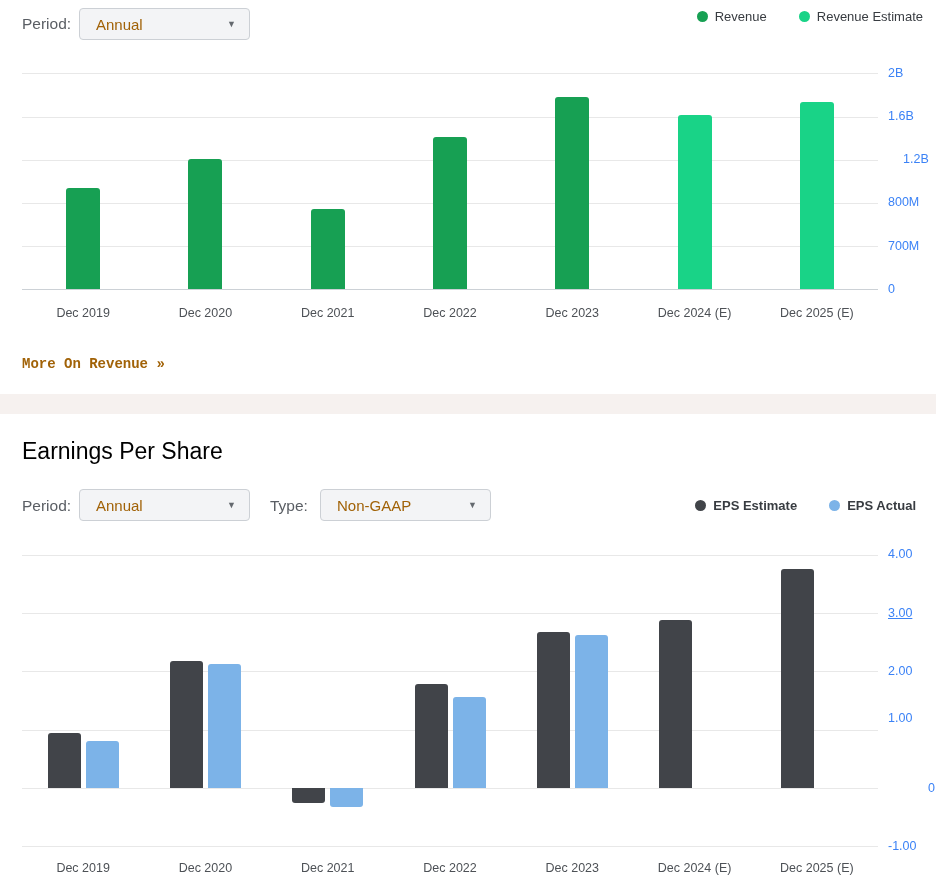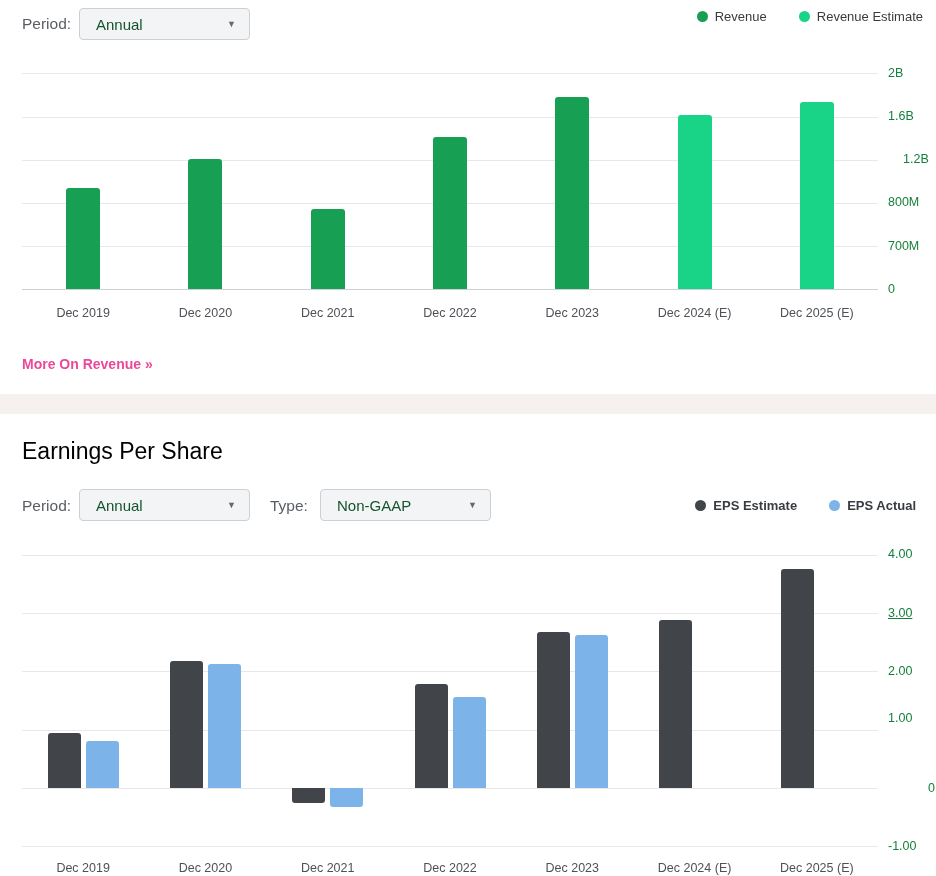--- a/index.html
+++ b/index.html
@@ -6,30 +6,30 @@
   .canvas {
     position:relative; width:936px; height:876px; background:#ffffff;
     font-family:"Liberation Sans", sans-serif; overflow:hidden;
   }
   .ctl-label { position:absolute; font-size:15.5px; color:#5a5e64; }
   .dropdown {
     position:absolute; box-sizing:border-box; width:171px; height:32px;
     background:#f3f4f6; border:1px solid #ccd0d5; border-radius:4px;
     display:flex; align-items:center; padding:0 13px 0 16px; cursor:pointer;
   }
-  .dd-value { flex:1; font-size:15px; color:#14532d; white-space:nowrap; overflow:hidden; }
+  .dd-value { flex:1; font-size:15px; color:#a16207; white-space:nowrap; overflow:hidden; }
   .dd-arrow { font-size:9px; color:#64696f; flex:0 0 auto; }
   .legend { position:absolute; display:flex; gap:32px; align-items:center; height:16px; }
   .legend-item { display:flex; align-items:center; gap:7px; }
   .legend-dot { width:11px; height:11px; border-radius:50%; }
   .legend-label { font-size:13px; color:#383c41; white-space:nowrap; }
   .chart { position:absolute; left:0; width:936px; }
   .gridline { position:absolute; height:1px; background:#e8e8e8; }
   .axisline { position:absolute; height:1px; background:#ccd1d6; }
-  .ytick { position:absolute; font-size:12.5px; color:#15803d; white-space:nowrap; }
+  .ytick { position:absolute; font-size:12.5px; color:#3b82f6; white-space:nowrap; }
   .xtick { position:absolute; font-size:12.5px; color:#4d5156; text-align:center; white-space:nowrap; }
   .bar { position:absolute; }
   .more-link { position:absolute; font-size:14px; font-weight:bold; text-decoration:none; cursor:pointer; }
   .divider { position:absolute; left:0; width:936px; height:20px; background:#f6f1ef; }
   .section-title { position:absolute; font-size:23px; color:#000000; }
 </style>
 </head>
 <body>
 
 <div class="canvas">
@@ -72,21 +72,21 @@
       <div class="xtick" style="left: 389px; width: 122px; top: 246px;">Dec 2022</div>
       <div class="bar" style="left: 433px; width: 34px; background: rgb(23, 160, 83); top: 77.0495px; height: 152.35px; border-radius: 3px 3px 0px 0px;"></div>
       <div class="xtick" style="left: 511.286px; width: 122px; top: 246px;">Dec 2023</div>
       <div class="bar" style="left: 555.286px; width: 34px; background: rgb(23, 160, 83); top: 37.071px; height: 192.329px; border-radius: 3px 3px 0px 0px;"></div>
       <div class="xtick" style="left: 633.571px; width: 122px; top: 246px;">Dec 2024 (E)</div>
       <div class="bar" style="left: 677.571px; width: 34px; background: rgb(25, 211, 135); top: 55.4395px; height: 173.96px; border-radius: 3px 3px 0px 0px;"></div>
       <div class="xtick" style="left: 755.857px; width: 122px; top: 246px;">Dec 2025 (E)</div>
       <div class="bar" style="left: 799.857px; width: 34px; background: rgb(25, 211, 135); top: 42.4735px; height: 186.927px; border-radius: 3px 3px 0px 0px;"></div>
     </div>
 
-  <a class="more-link" style="left: 22px; top: 356px; color: #ec4899;" id="more-link">More On Revenue »</a>
+  <a class="more-link" style="left: 22px; top: 356px; color: #a16207; font-family: Liberation Mono, monospace;" id="more-link">More On Revenue »</a>
 
   <div class="divider" style="top:394px;"></div>
 
   <h2 class="section-title" style="left:22px; top:438px; margin:0; font-weight:normal;">Earnings Per Share</h2>
 
   <span class="ctl-label" style="left:22px; top:497px;">Period:</span>
   <div class="dropdown" style="left:79px; top:489px;">
     <span class="dd-value">Annual</span>
     <span class="dd-arrow">▼</span>
   </div>

